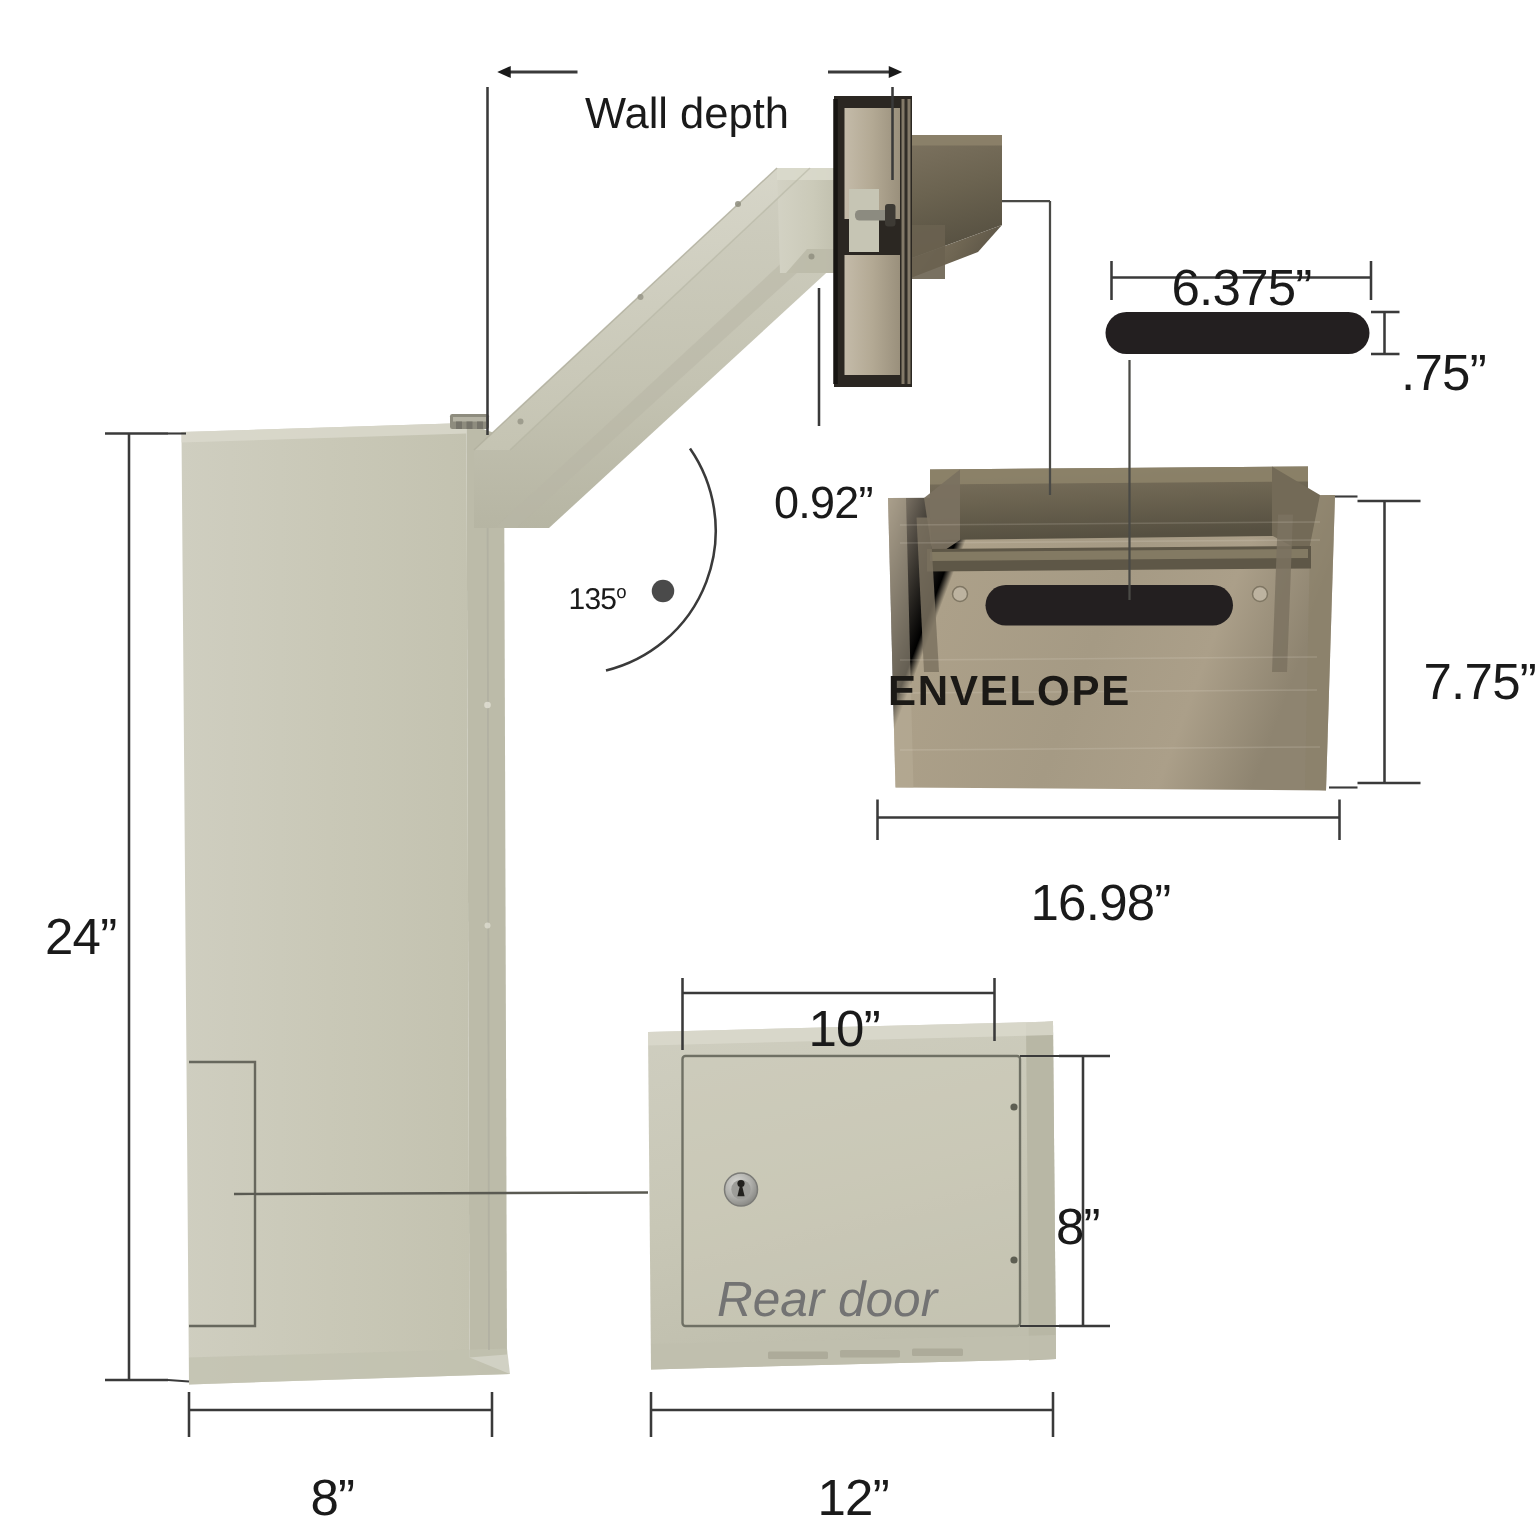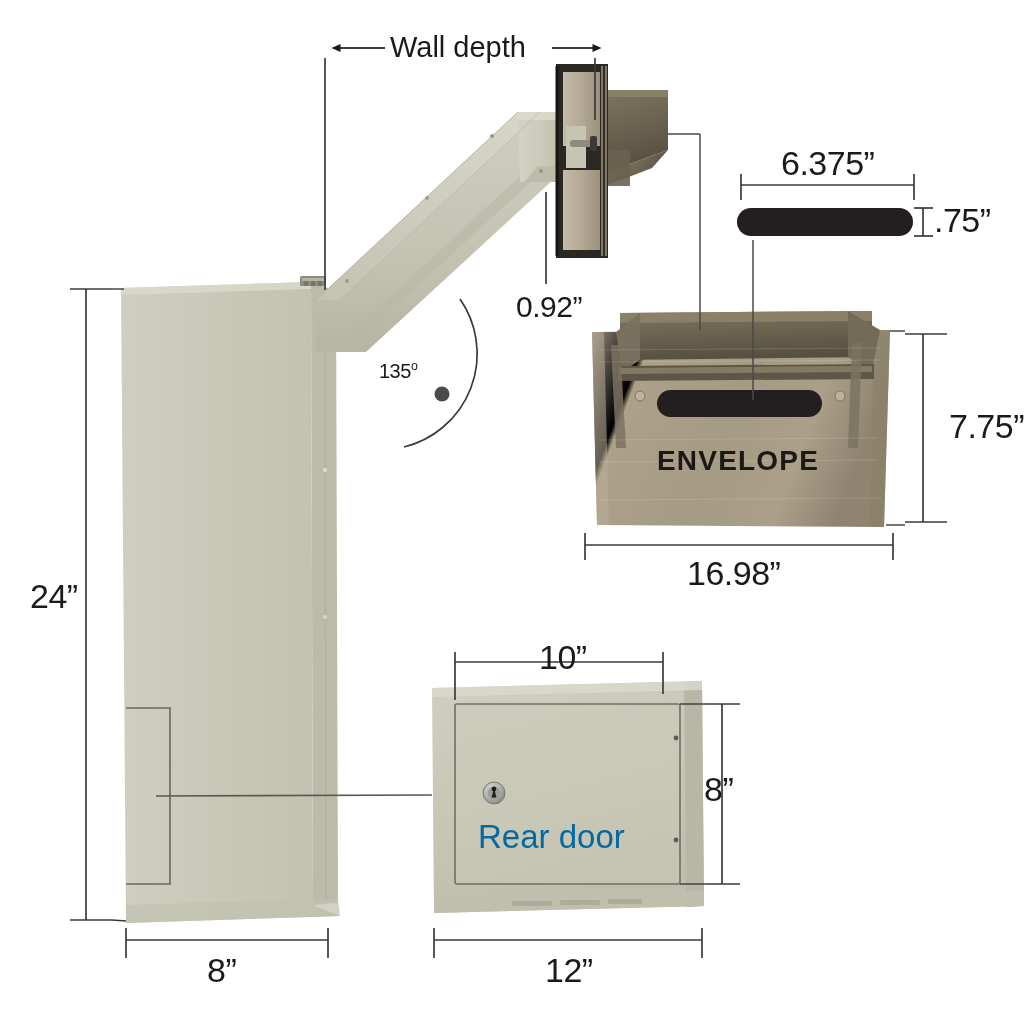--- a/index.html
+++ b/index.html
@@ -28,20 +28,21 @@
   }
   
   .dimtext {
     position: absolute;
     color: #1a1a1a;
     font-family: "Liberation Sans", "DejaVu Sans", sans-serif;
     font-weight: 400;
     white-space: nowrap;
     line-height: 1;
     letter-spacing: -0.5px;
+    margin-top: 29px;
   }
   .dim-lg { font-size: 34px; }
   .dim-md { font-size: 30px; }
   .dim-wall { font-size: 29px; letter-spacing: 0px; }
   .dim-angle { font-size: 20px; }
   .dim-rear { font-size: 33px; letter-spacing: 0px; }
   .sup-deg {
     font-size: 0.62em;
     vertical-align: super;
     line-height: 0;
@@ -378,21 +379,21 @@
   <div class="dimtext dim-lg" style="left:949px; top:409px;">7.75”</div>
 
   <div class="dimtext dim-lg" style="left:687px; top:556px;">16.98”</div>
 
   <div class="dimtext dim-lg" style="left:539px; top:640px;">10”</div>
 
   <div class="dimtext dim-lg" style="left:704px; top:772px;">8”</div>
 
   <div class="dimtext dim-lg" style="left:545px; top:953px;">12”</div>
 
-  <div style="position:absolute; left:592px; top:444px; width:292px; text-align:center;
+  <div style="position:absolute; left:592px; top:444px; width:292px; 
               font-family:'Liberation Sans','DejaVu Sans',sans-serif; font-weight:bold;
               font-size:28px; letter-spacing:1.2px; color:#1b1916; line-height:1.22;">
     <div>ENVELOPE</div>
   </div>
 
-  <div class="dimtext dim-rear" style="left:478px; top:820px; color:#0369a1;">Rear door</div>
+  <div class="dimtext dim-rear" style="left:478px; top:820px; color:#737373;font-style:italic;">Rear door</div>
 
 </div>
 
 </body></html>

